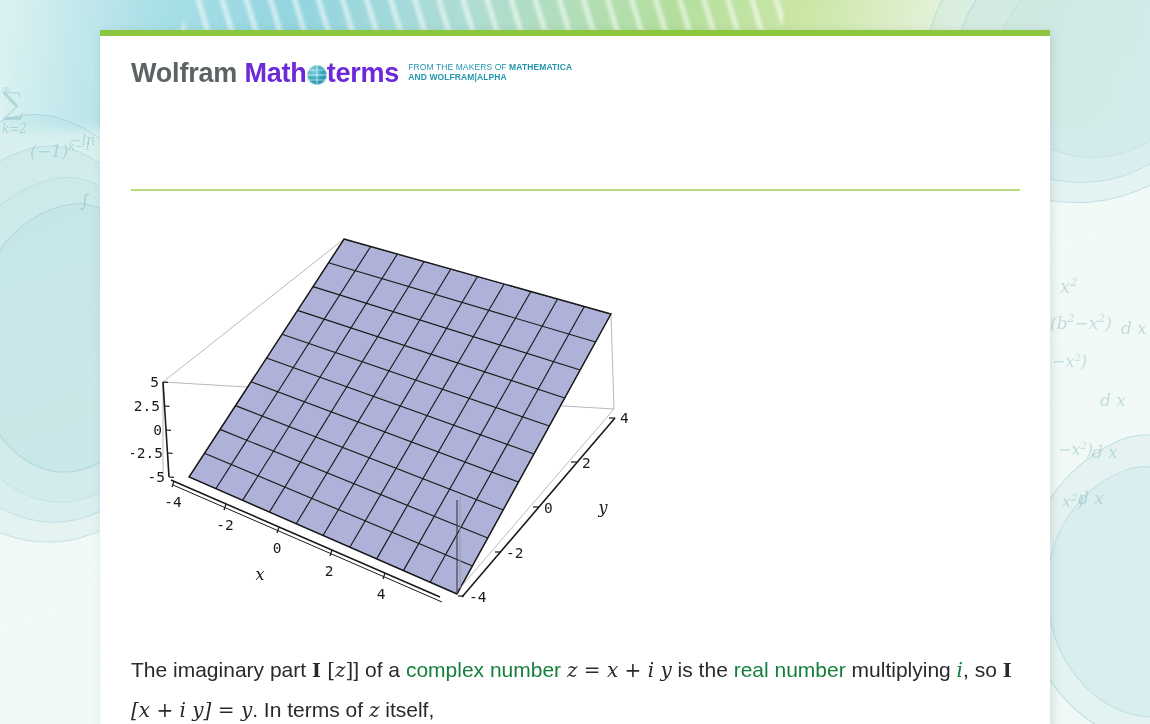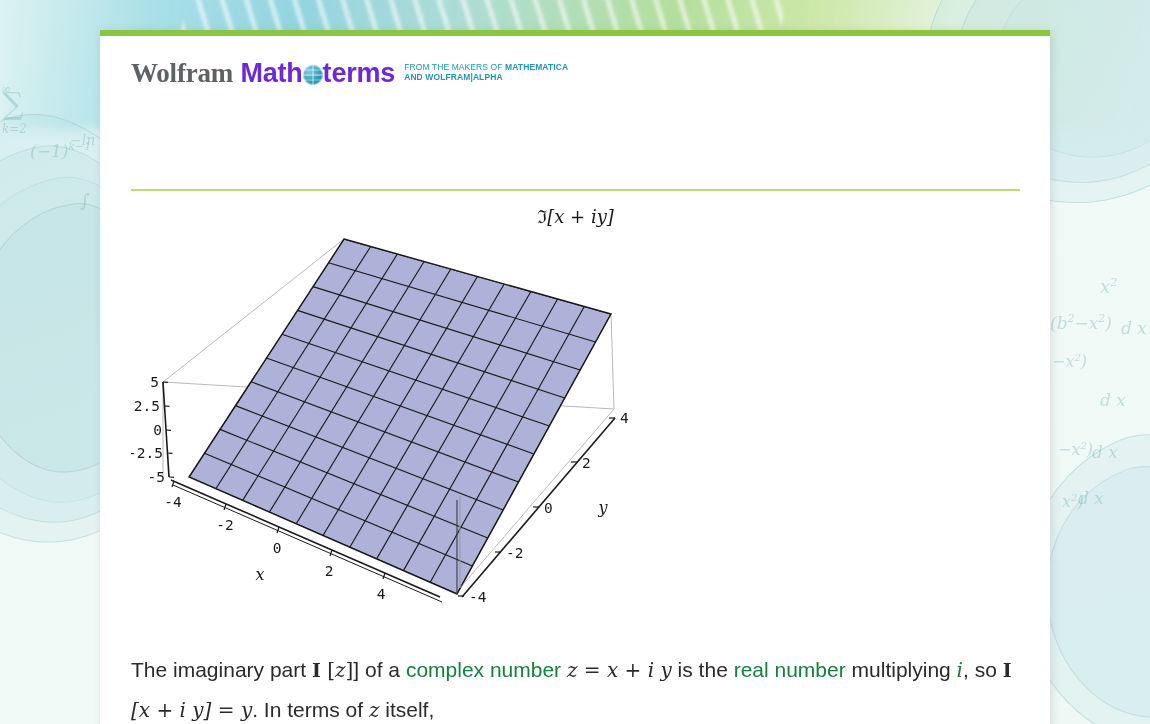--- a/index.html
+++ b/index.html
@@ -80,21 +80,21 @@
 
   
   .masthead {
     position: absolute; left: 31px; top: 24px;
     display: flex; align-items: flex-end; gap: 9px;
   }
   .logo-text {
     font-size: 27px; font-weight: 700; letter-spacing: -0.2px;
     line-height: 1;
   }
-  .logo-wolfram { color: #5b6364; font-family: Liberation Serif, serif; }
+  .logo-wolfram { color: #5b6364; }
   .logo-math { color: #6d28d9; }
   .globe {
     display: inline-block;
     width: 20px; height: 20px;
     border-radius: 50%;
     background:
       radial-gradient(circle at 32% 30%, #7fd0e0 0%, #2f9fb8 55%, #1b7f99 100%);
     position: relative; top: 3px;
     box-shadow: inset 0 0 0 1px rgba(255,255,255,0.45);
     overflow: hidden;
@@ -193,21 +193,21 @@
   <div class="petal" style="left:1020px; top:440px; width:260px; height:300px; transform:rotate(-24deg);"></div>
   <div class="petal b" style="left:1045px; top:470px; width:200px; height:245px; transform:rotate(-20deg);"></div>
 
   <div class="wm" style="left:2px; top:86px; font-size:30px;">∑</div>
   <div class="wm" style="left:1px; top:82px; font-size:12px; font-style:normal;">∞</div>
   <div class="wm" style="left:30px; top:92px; font-size:17px;margin-top:48px;">(−1)<span style="font-size:11px; vertical-align:super;">k−1</span></div>
   <div class="wm" style="left:2px; top:122px; font-size:12px;">k=2</div>
   <div class="wm" style="left:70px; top:132px; font-size:14px;">−ln</div>
   <div class="wm" style="left:80px; top:190px; font-size:18px;">∫</div>
 
-  <div class="wm" style="left:1060px; top:276px; font-size:18px;margin-left:40px;">x<span style="font-size:11px; vertical-align:super;">2</span></div>
+  <div class="wm" style="left:1060px; top:276px; font-size:18px;">x<span style="font-size:11px; vertical-align:super;">2</span></div>
   <div class="wm" style="left:1050px; top:312px; font-size:17px;">(b<span style="font-size:11px;vertical-align:super;">2</span>−x<span style="font-size:11px;vertical-align:super;">2</span>)</div>
   <div class="wm" style="left:1121px; top:318px; font-size:17px;">d x</div>
   <div class="wm" style="left:1052px; top:352px; font-size:16px;">−x<span style="font-size:10px;vertical-align:super;">2</span>)</div>
   <div class="wm" style="left:1100px; top:390px; font-size:17px;">d x</div>
   <div class="wm" style="left:1058px; top:440px; font-size:16px;">−x<span style="font-size:10px;vertical-align:super;">2</span>)</div>
   <div class="wm" style="left:1092px; top:442px; font-size:17px;">d x</div>
   <div class="wm" style="left:1062px; top:492px; font-size:16px;">x<span style="font-size:10px;vertical-align:super;">2</span>)</div>
   <div class="wm" style="left:1078px; top:488px; font-size:17px;">d x</div>
 
   <div class="card">
@@ -223,23 +223,20 @@
         </div>
         <div class="l2">
           <span class="lite">AND </span><span>WOLFRAM|ALPHA</span>
         </div>
       </div>
     </div>
 
     <div class="title-rule"></div>
 
     <div class="figure">
-      <div class="fig-title">
-        <span>ℑ</span><span class="mi">[x + iy]</span>
-      </div>
 
       <svg class="fig-svg" width="889" height="425" viewBox="0 0 889 425">
         <defs>
           <clipPath id="surfclip">
             <polygon points="213,43 480,118 326,398 58,281"></polygon>
           </clipPath>
         </defs>
 
         <g stroke="#b9b9b9" stroke-width="1" fill="none">
           <line x1="213" y1="43" x2="32" y2="186"></line>

